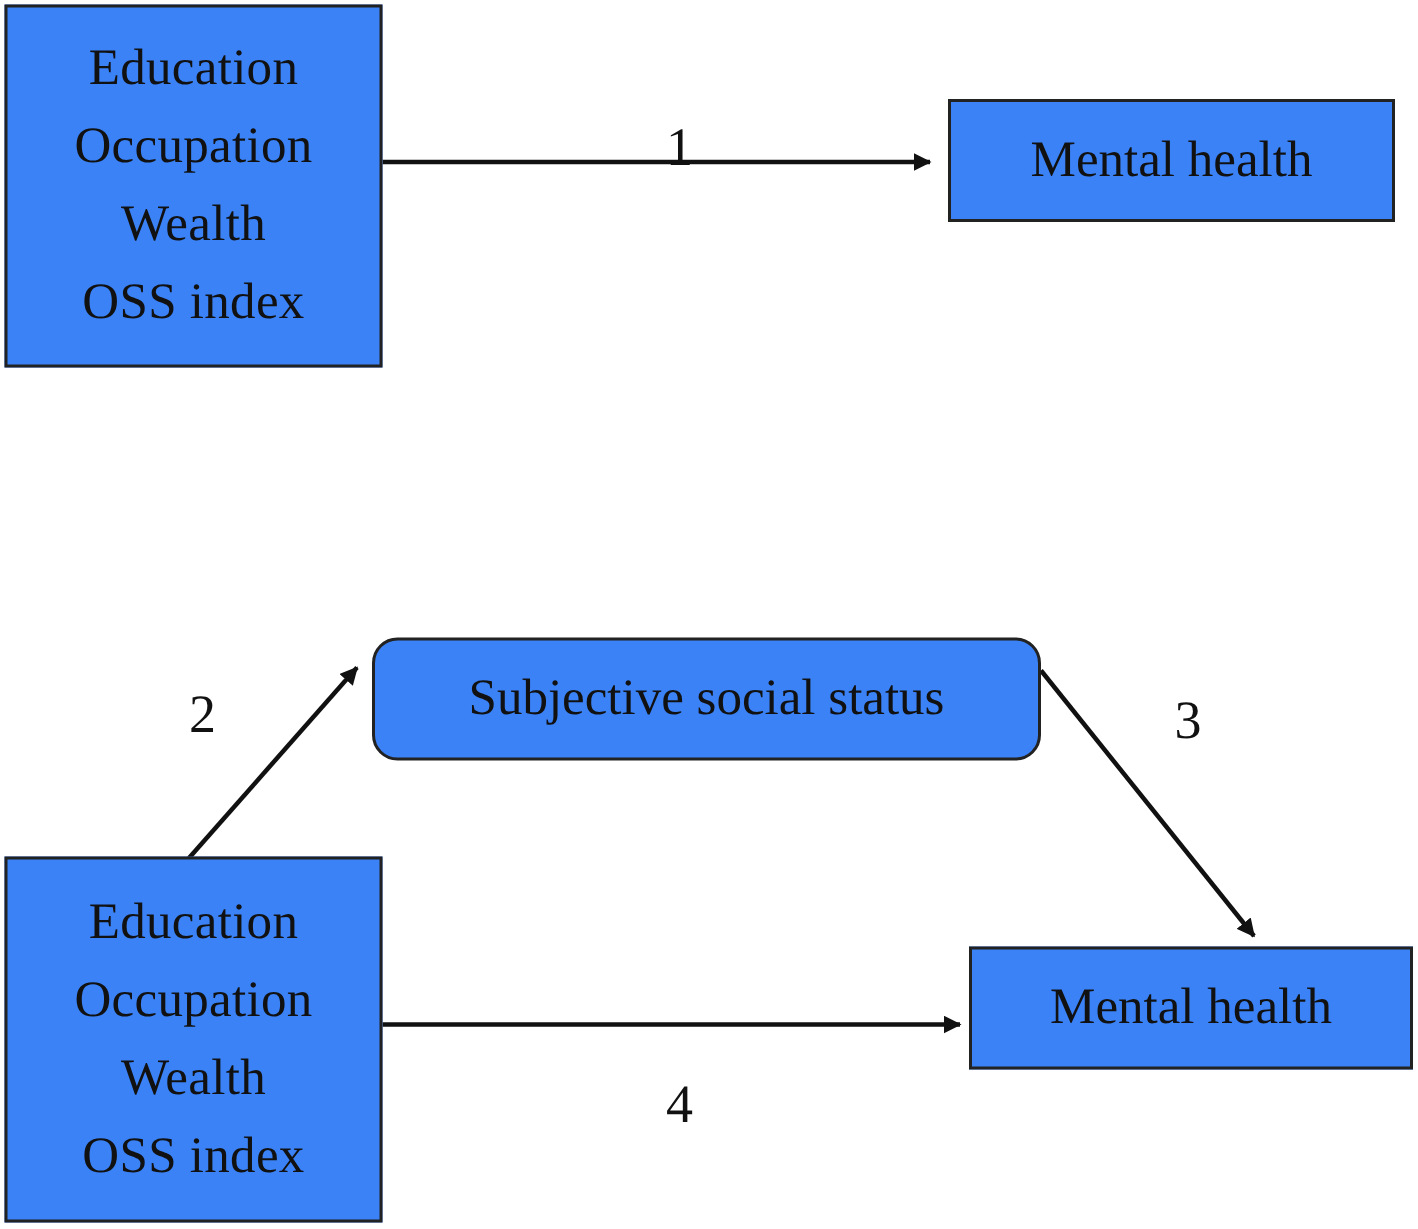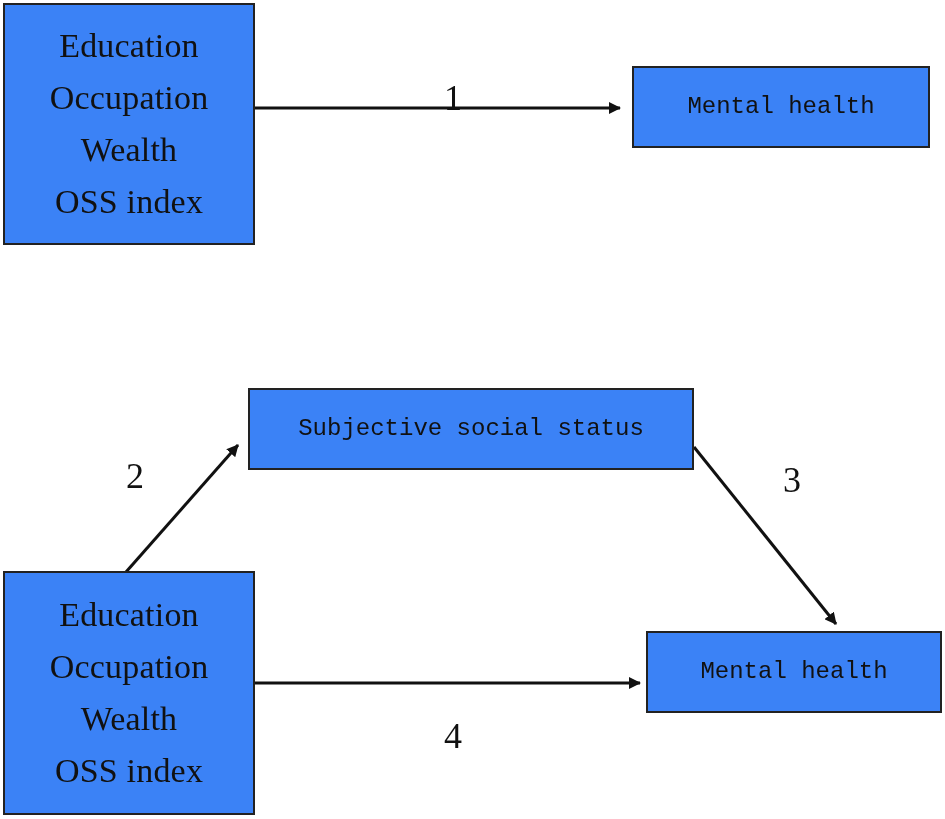--- a/index.html
+++ b/index.html
@@ -2,21 +2,21 @@
 <html><head>
   <meta charset="utf-8">
   <style>
     html, body { margin: 0; padding: 0; background: #ffffff; }
     body { width: 945px; height: 819px; position: relative; overflow: hidden;
            font-family: "Liberation Serif", "DejaVu Serif", serif; color: #111; }
     .box { position: absolute; border: 2px solid #222; background: #3b82f6; box-sizing: border-box;
            display: flex; flex-direction: column; align-items: center; justify-content: center;
            text-align: center; }
     .box .line { font-size: 34px; line-height: 52px; letter-spacing: 0.2px; }
-    .box .single { font-size: 24px; line-height: 40px; font-family: Liberation Mono, monospace; }
+    .box .single { font-size: 34px; line-height: 40px; }
     .label { position: absolute; font-size: 36px; line-height: 40px; }
     svg.arrows { position: absolute; left: 0; top: 0; }
   </style>
 </head>
 <body>
 
 <svg class="arrows" width="945" height="819">
   <defs>
     <marker id="ah" markerWidth="12" markerHeight="12" refX="11" refY="6" orient="auto" markerUnits="userSpaceOnUse">
       <path d="M0,0 L12,6 L0,12 Z" fill="#111"></path>
@@ -38,21 +38,21 @@
   <div class="line">Wealth</div>
   <div class="line">OSS index</div>
 </div>
 
 <div class="label" style="left:444px; top:78px;">1</div>
 
 <div class="box" style="left:632px; top:66px; width:298px; height:82px;">
   <div class="single">Mental health</div>
 </div>
 
-<div class="box" style="left:248px; top:388px; width:446px; height:82px;">
+<div class="box" style="left:248px; top:425px; width:446px; height:82px;border-radius:17px;">
   <div class="single">Subjective social status</div>
 </div>
 
 <div class="label" style="left:126px; top:456px;">2</div>
 
 <div class="label" style="left:783px; top:460px;">3</div>
 
 <div class="box" style="left:3px; top:571px; width:252px; height:244px;">
   <div class="line">Education</div>
   <div class="line">Occupation</div>

